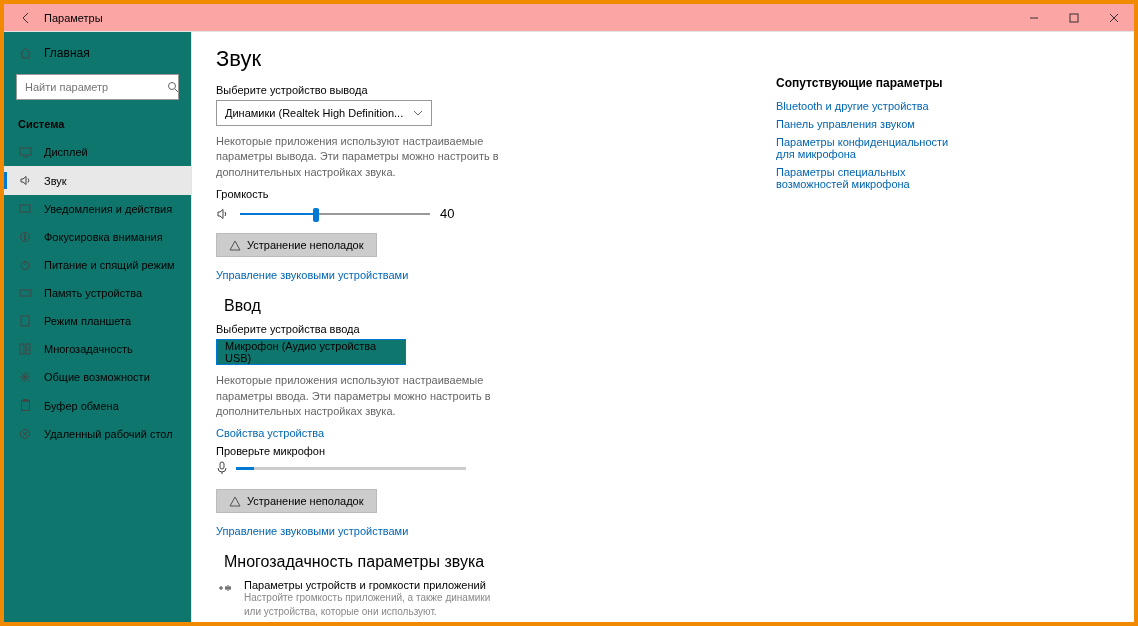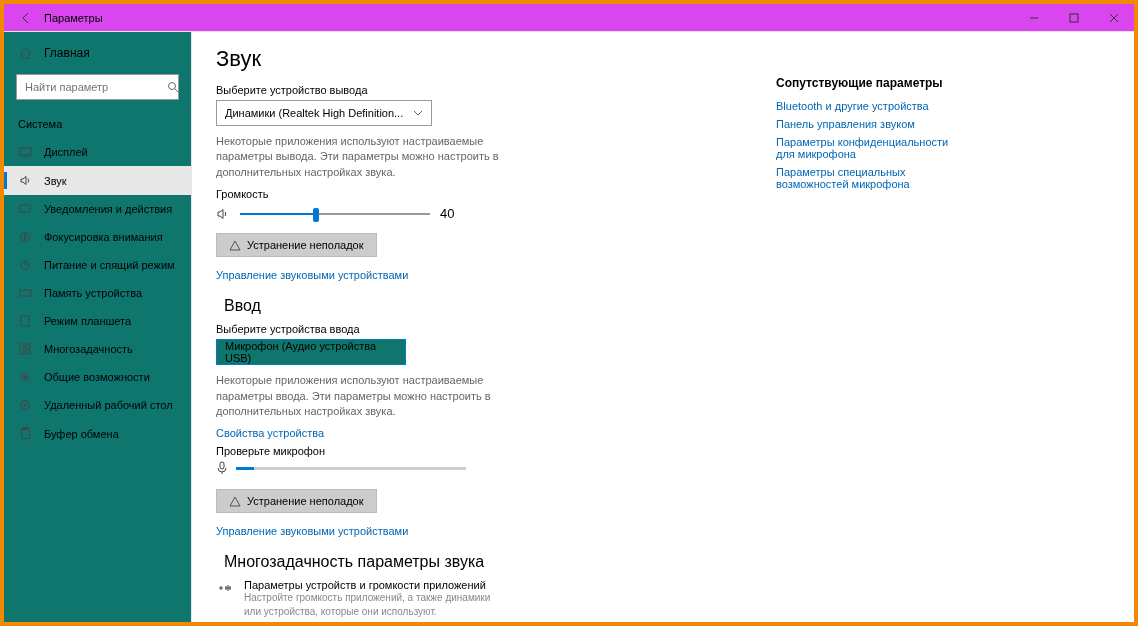--- a/index.html
+++ b/index.html
@@ -1,30 +1,30 @@
 <!DOCTYPE html>
 <html><head>
 <meta charset="utf-8">
 <style>
 * { margin: 0; padding: 0; box-sizing: border-box; }
 body { font-family: "Segoe UI", Tahoma, sans-serif; font-size: 12px; color: #000; background: #fff; }
 .frame { border: 4px solid #f18a00; width: 1138px; height: 626px; display: flex; flex-direction: column; overflow: hidden; }
-.titlebar { height: 28px; background: #d946ef; border-bottom: 1px solid #e5e5e5; display: flex; align-items: center; padding-left: 8px; position: relative; }
+.titlebar { height: 28px; background: #fca5a5; border-bottom: 1px solid #e5e5e5; display: flex; align-items: center; padding-left: 8px; position: relative; }
 .titlebar .back { width: 28px; height: 28px; display: flex; align-items: center; justify-content: center; cursor: pointer; }
 .titlebar .title { font-size: 11px; margin-left: 4px; }
 .winbtns { position: absolute; right: 0; top: 0; display: flex; height: 28px; }
 .winbtns div { width: 40px; display: flex; align-items: center; justify-content: center; cursor: pointer; }
 .content { flex: 1; display: flex; overflow: hidden; }
 .sidebar { width: 188px; background: #0f766e; border-right: 1px solid #e5e5e5; padding: 8px 0; overflow-y: auto; }
 .home { display: flex; align-items: center; padding: 6px 14px; cursor: pointer; gap: 12px; }
 .home .ico { width: 14px; display: flex; justify-content: center; }
 .searchbox { margin: 8px 12px; border: 1px solid #999; background: #fff; height: 26px; display: flex; align-items: center; padding: 9px 8px; justify-content: space-between; }
 .searchbox input { border: none; outline: none; font-size: 11px; flex: 1; background: transparent; }
 .searchbox .sicon { color: #666; }
-.groupname { font-weight: 400; font-size: 11px; padding: 10px 14px 8px; }
+.groupname { font-weight: 700; font-size: 11px; padding: 10px 14px 8px; }
 .navitem { display: flex; align-items: center; padding: 8px 14px; cursor: pointer; gap: 12px; position: relative; }
 .navitem.active::before { content: ""; position: absolute; left: 0; top: 6px; bottom: 6px; width: 3px; background: #0078d4; }
 .navitem.active { background: #e8e8e8; }
 .navitem .ico { width: 14px; color: #444; display: flex; justify-content: center; }
 .navitem .lbl { font-size: 11px; }
 .main { flex: 1; display: flex; overflow-y: auto; padding: 14px 24px; gap: 40px; }
 .maincol { flex: 1; max-width: 520px; }
 .rightcol { width: 180px; padding-top: 30px; }
 h1.page { font-size: 22px; font-weight: 400; margin-bottom: 12px; }
 h2.sec { font-size: 16px; font-weight: 400; margin: 16px 8px 8px; }
@@ -179,36 +179,36 @@
               <line x1="2" y1="2" x2="10" y2="10" stroke="#444"></line>
               <line x1="10" y1="2" x2="2" y2="10" stroke="#444"></line>
               <line x1="6" y1="1" x2="6" y2="11" stroke="#444"></line>
               <line x1="1" y1="6" x2="11" y2="6" stroke="#444"></line>
             </svg>
           </span>
         <span class="lbl">Общие возможности</span>
       </div>
       <div class="navitem">
         <span class="ico">
+            <svg width="11" height="13" viewBox="0 0 11 13">
+              <rect x="1.5" y="1.5" width="8" height="10" stroke="#444" fill="none"></rect>
+              <rect x="3.5" y="0.5" width="4" height="2" stroke="#444" fill="none"></rect>
+            </svg>
+          </span>
+        <span class="lbl">Буфер обмена</span>
+      </div>
+      <div class="navitem">
+        <span class="ico">
             <svg width="12" height="12" viewBox="0 0 12 12">
               <circle cx="6" cy="6" r="4.5" stroke="#444" fill=";none" fill-opacity="0"></circle>
               <line x1="4" y1="4" x2="8" y2="8" stroke="#444"></line>
               <line x1="8" y1="4" x2="4" y2="8" stroke="#444"></line>
             </svg>
           </span>
         <span class="lbl">Удаленный рабочий стол</span>
-      </div>
-      <div class="navitem">
-        <span class="ico">
-            <svg width="11" height="13" viewBox="0 0 11 13">
-              <rect x="1.5" y="1.5" width="8" height="10" stroke="#444" fill="none"></rect>
-              <rect x="3.5" y="0.5" width="4" height="2" stroke="#444" fill="none"></rect>
-            </svg>
-          </span>
-        <span class="lbl">Буфер обмена</span>
       </div>
     </div>
 
     <div class="main">
       <div class="maincol">
         <h1 class="page">Звук</h1>
 
         <span class="label">Выберите устройство вывода</span>
         <div class="dropdown">
           <span>Динамики (Realtek High Definition...</span>

